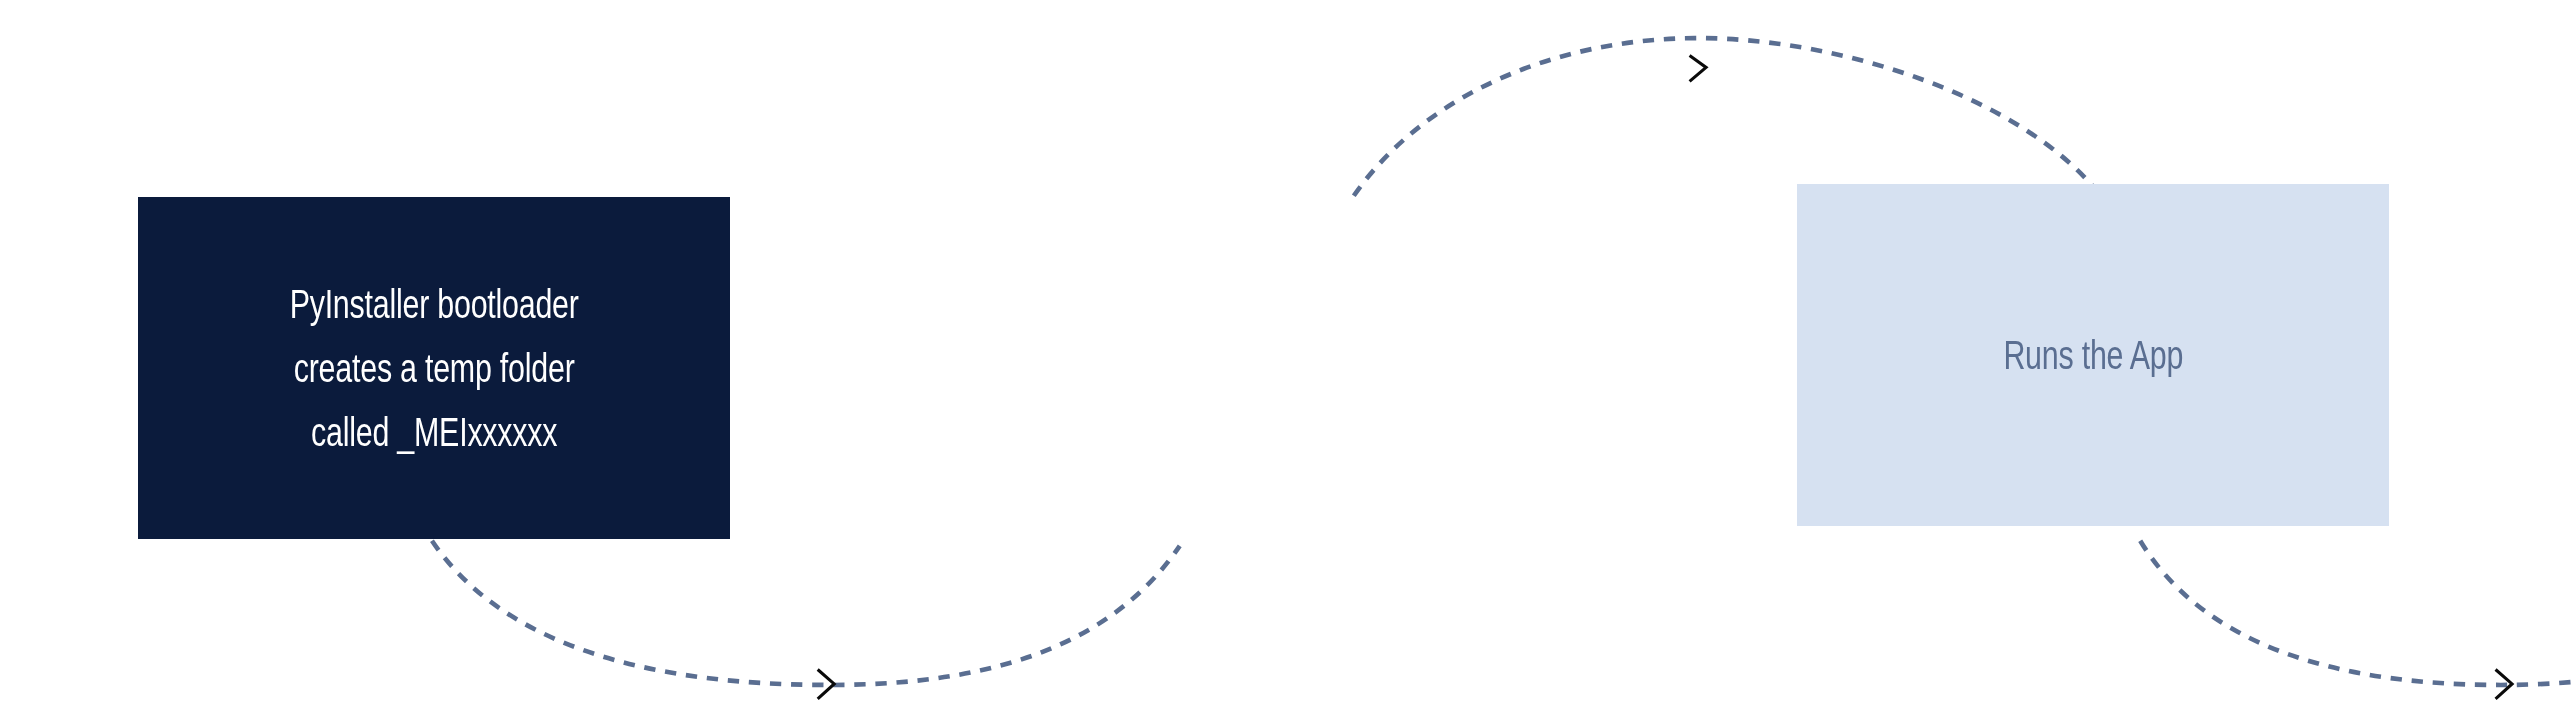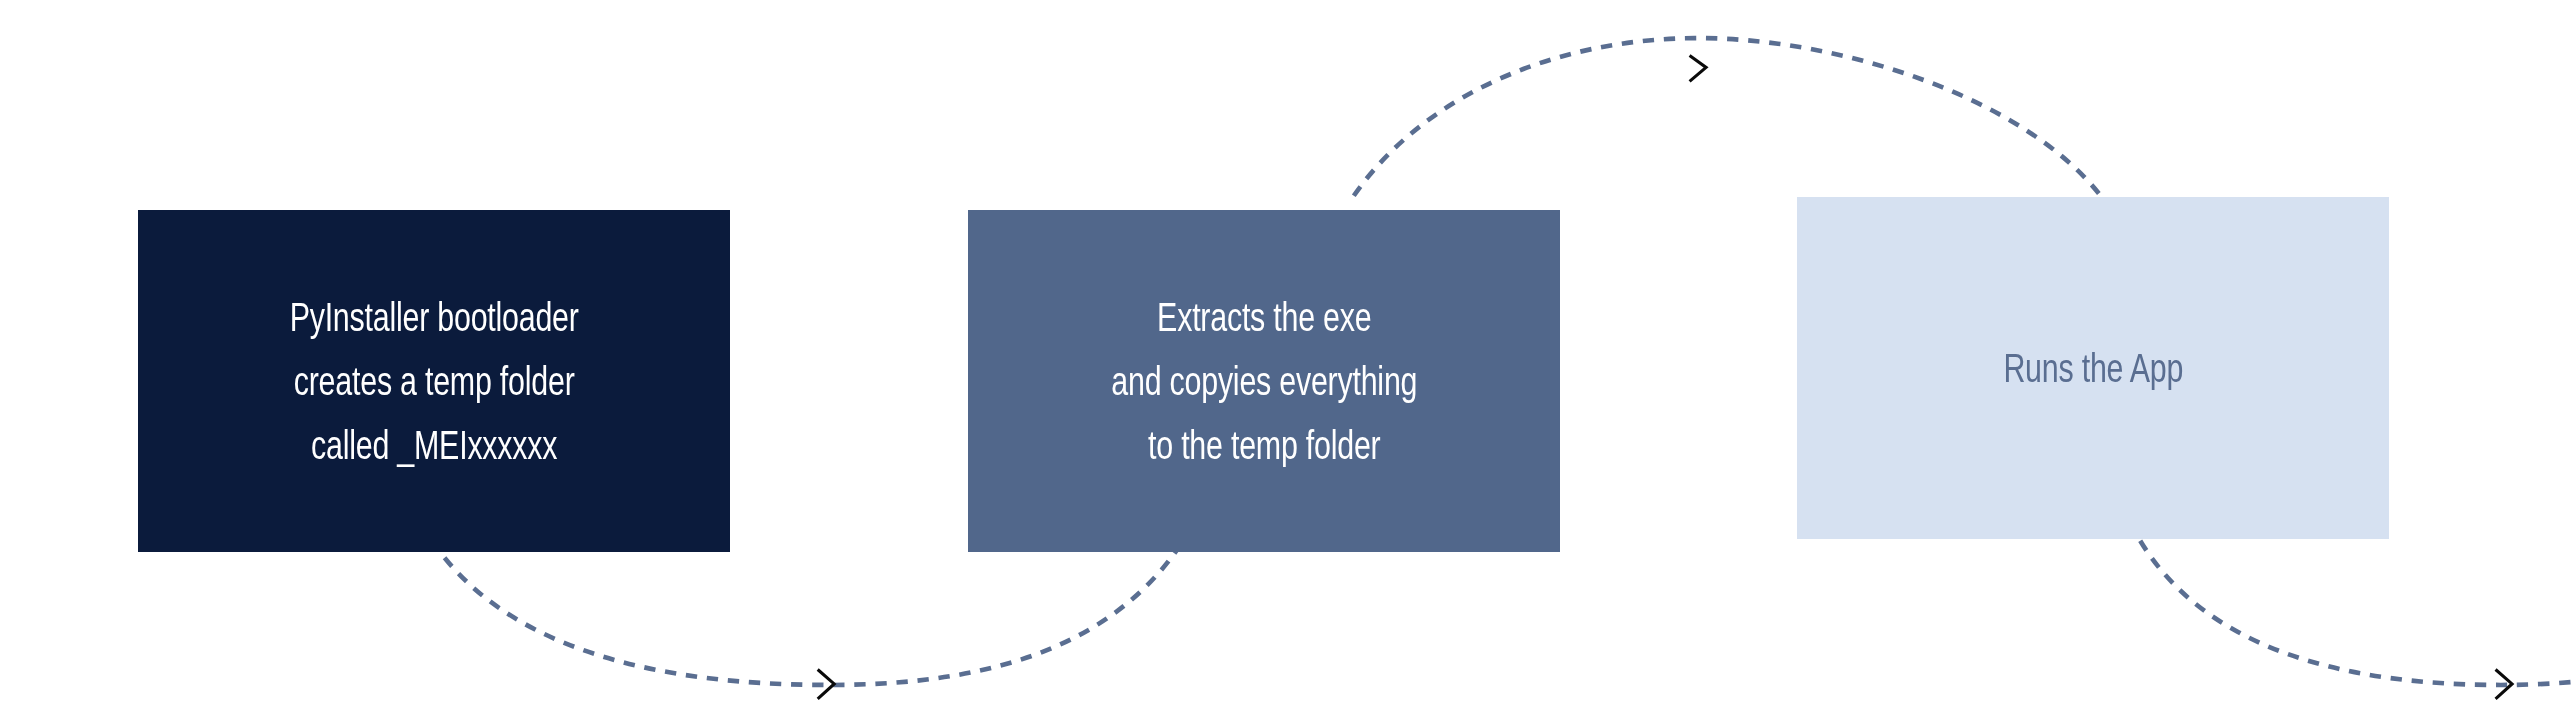--- a/index.html
+++ b/index.html
@@ -37,21 +37,20 @@
 
   
   .step-box {
     position: absolute;
     z-index: 2;
     box-sizing: border-box;
     display: flex;
     align-items: center;
     justify-content: center;
     text-align: center;
-    margin-top: 13px;
   }
 
   .step-label {
     display: block;
     font-family: "Liberation Sans", "DejaVu Sans", sans-serif;
     font-size: 40px;
     font-weight: 400;
     line-height: 64px;
     letter-spacing: -0.3px;
     white-space: pre-line;
@@ -126,24 +125,19 @@
       <path class="conn-arrowhead" d="M 4845 1300 L 4877 1328 L 4845 1357"></path>
     </g>
   </svg>
 
   <div class="step-box" id="step-box-1">
     <span class="step-label">PyInstaller bootloader
 creates a temp folder
 called _MEIxxxxxx</span>
   </div>
 
-  <div class="step-box" id="step-box-2">
-    <span class="step-label">Extracts the exe
-and copyies everything
-to the temp folder</span>
-  </div>
 
   <div class="step-box" id="step-box-3">
     <span class="step-label">Runs the App</span>
   </div>
 
 </div>
 
 
 </body></html>

